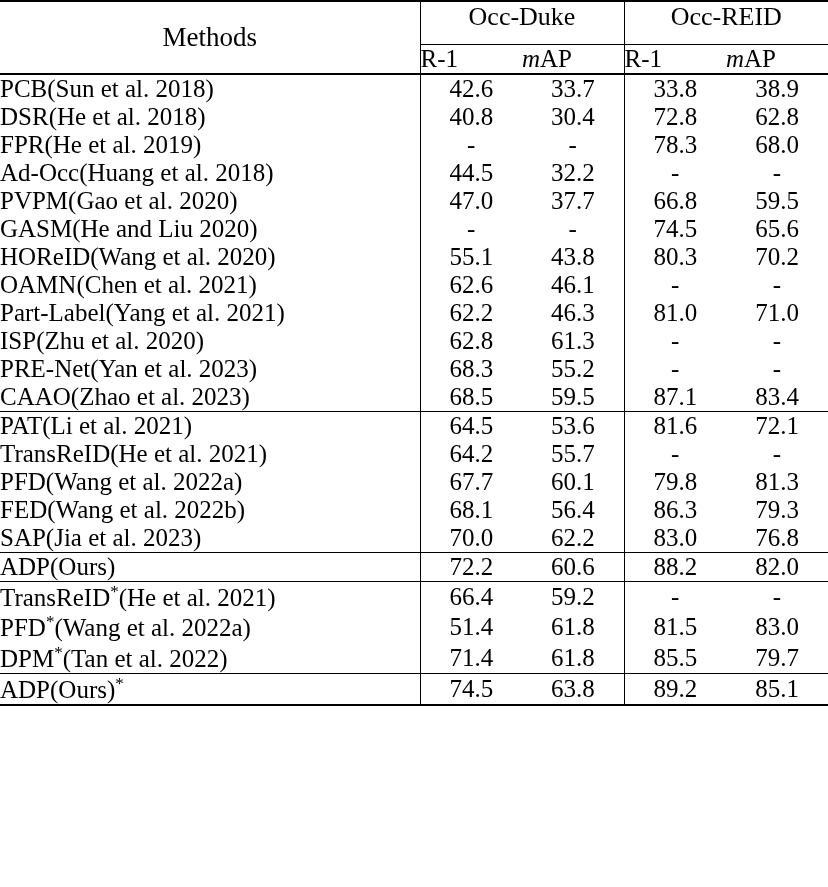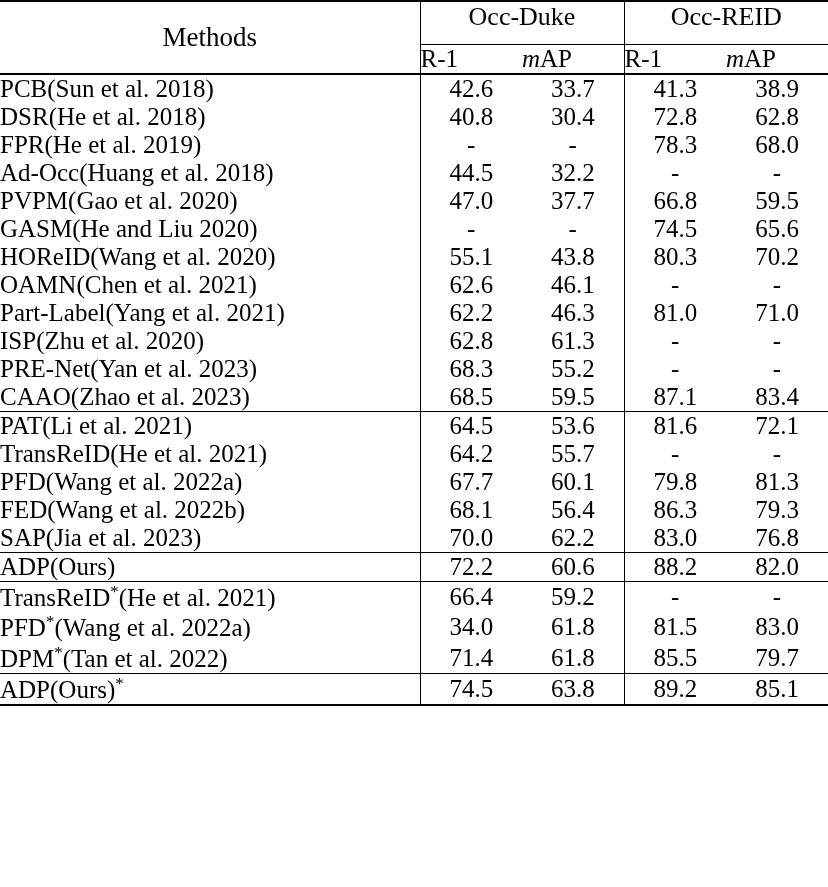--- a/index.html
+++ b/index.html
@@ -103,21 +103,21 @@
         <td class="hdr-sub vline-left">R-1</td>
         <td class="hdr-sub"><span class="ital">m</span>AP</td>
       </tr>
     </thead>
     <tbody>
 
       <tr class="toprule">
         <td class="cell-method">PCB(Sun et al. 2018)</td>
         <td class="cell-num vline-left">42.6</td>
         <td class="cell-num">33.7</td>
-        <td class="cell-num vline-left">41.3</td>
+        <td class="cell-num vline-left">33.8</td>
         <td class="cell-num">38.9</td>
       </tr>
       <tr>
         <td class="cell-method">DSR(He et al. 2018)</td>
         <td class="cell-num vline-left">40.8</td>
         <td class="cell-num">30.4</td>
         <td class="cell-num vline-left">72.8</td>
         <td class="cell-num">62.8</td>
       </tr>
       <tr>
@@ -237,21 +237,21 @@
 
       <tr class="thin-top">
         <td class="cell-method"><span>TransReID</span><span class="sup">*</span><span>(He et al. 2021)</span></td>
         <td class="cell-num vline-left">66.4</td>
         <td class="cell-num">59.2</td>
         <td class="cell-num vline-left">-</td>
         <td class="cell-num">-</td>
       </tr>
       <tr>
         <td class="cell-method"><span>PFD</span><span class="sup">*</span><span>(Wang et al. 2022a)</span></td>
-        <td class="cell-num vline-left">34.0</td>
+        <td class="cell-num vline-left">51.4</td>
         <td class="cell-num">61.8</td>
         <td class="cell-num vline-left">81.5</td>
         <td class="cell-num">83.0</td>
       </tr>
       <tr>
         <td class="cell-method"><span>DPM</span><span class="sup">*</span><span>(Tan et al. 2022)</span></td>
         <td class="cell-num vline-left">71.4</td>
         <td class="cell-num">61.8</td>
         <td class="cell-num vline-left">85.5</td>
         <td class="cell-num">79.7</td>

